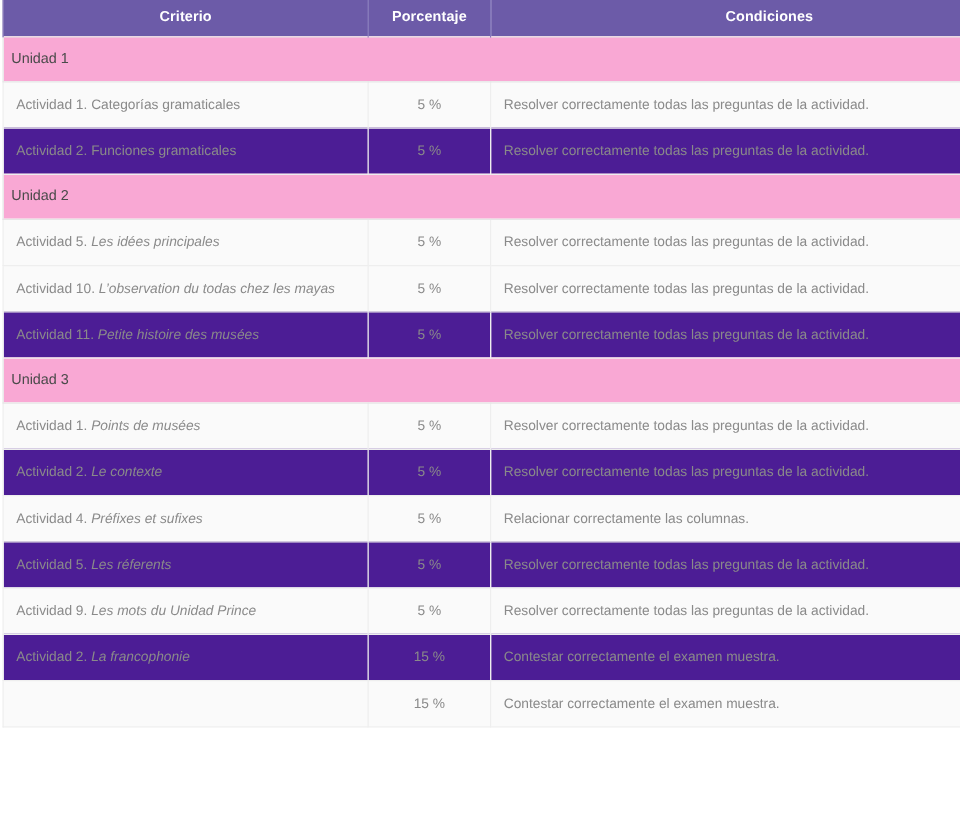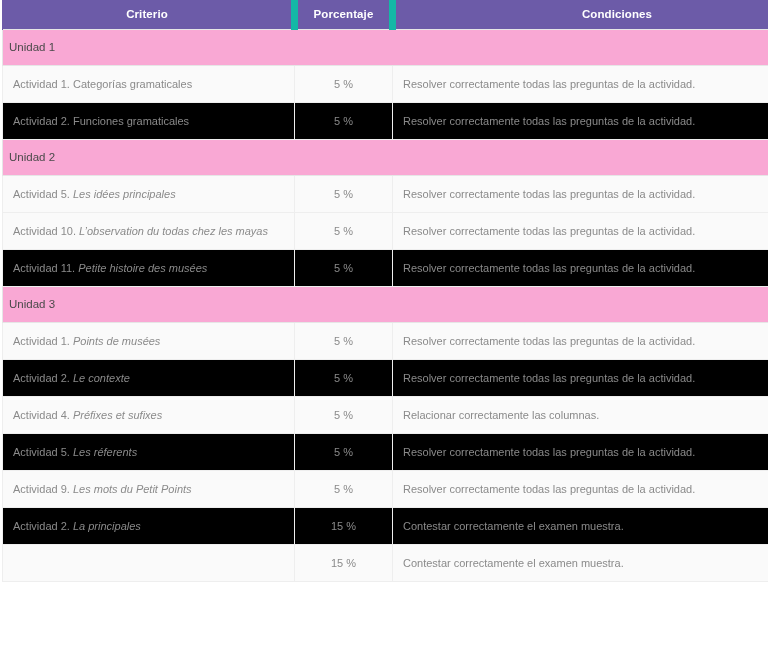--- a/index.html
+++ b/index.html
@@ -29,21 +29,21 @@
   }
 
   
   table.rubric thead th {
     background: #6C5BA8;
     color: #ffffff;
     font-weight: bold;
     font-size: 11.5px;
     text-align: center;
     padding: 8px 6px;
-    border-left: 7px solid #14b8a6;
+    border-left: 1px solid #14b8a6;
     border-right: 1px solid #8579bb;
     letter-spacing: .1px;
     vertical-align: middle;
     height: 29px;
     box-sizing: border-box;
   }
   table.rubric thead th.col-criterio  { width: 292px; border-left: 1px solid #6C5BA8; }
   table.rubric thead th.col-pct       { width: 98px;  }
   table.rubric thead th.col-cond      { width: 446px; border-right: 1px solid #6C5BA8; }
 
@@ -68,21 +68,21 @@
     font-size: 11px;
     padding: 11px 10px;
     border-bottom: 1px solid #eeeeee;
     border-left: 1px solid #eeeeee;
     border-right: 1px solid #eeeeee;
     vertical-align: middle;
     height: 37px;
     box-sizing: border-box;
   }
   tr.data-row.odd td  { background: #fafafa; }
-  tr.data-row.even td { background: #000000; }
+  tr.data-row.even td { background: #4c1d95; }
 
   td.cell-criterio { text-align: left; }
   td.cell-pct      { text-align: center; }
   td.cell-cond     { text-align: left; }
 
   .crit-prefix { font-style: normal; margin-top: 11px; }
   .crit-title  { font-style: italic; }
 </style>
 </head>
 <body>
@@ -145,26 +145,26 @@
           <td class="cell-criterio"><span class="crit-prefix">Actividad 4.</span> <span class="crit-title">Préfixes et sufixes</span></td>
           <td class="cell-pct">5 %</td>
           <td class="cell-cond">Relacionar correctamente las columnas.</td>
         </tr>
         <tr class="data-row even">
           <td class="cell-criterio"><span class="crit-prefix">Actividad 5.</span> <span class="crit-title">Les réferents</span></td>
           <td class="cell-pct">5 %</td>
           <td class="cell-cond">Resolver correctamente todas las preguntas de la actividad.</td>
         </tr>
         <tr class="data-row odd">
-          <td class="cell-criterio"><span class="crit-prefix">Actividad 9.</span> <span class="crit-title">Les mots du Petit Points</span></td>
+          <td class="cell-criterio"><span class="crit-prefix">Actividad 9.</span> <span class="crit-title">Les mots du Unidad Prince</span></td>
           <td class="cell-pct">5 %</td>
           <td class="cell-cond">Resolver correctamente todas las preguntas de la actividad.</td>
         </tr>
         <tr class="data-row even">
-          <td class="cell-criterio"><span class="crit-prefix">Actividad 2.</span> <span class="crit-title">La principales</span></td>
+          <td class="cell-criterio"><span class="crit-prefix">Actividad 2.</span> <span class="crit-title">La francophonie</span></td>
           <td class="cell-pct">15 %</td>
           <td class="cell-cond">Contestar correctamente el examen muestra.</td>
         </tr>
         <tr class="data-row odd">
           <td class="cell-criterio"> </td>
           <td class="cell-pct">15 %</td>
           <td class="cell-cond">Contestar correctamente el examen muestra.</td>
         </tr>
       </tbody>
   </table>

